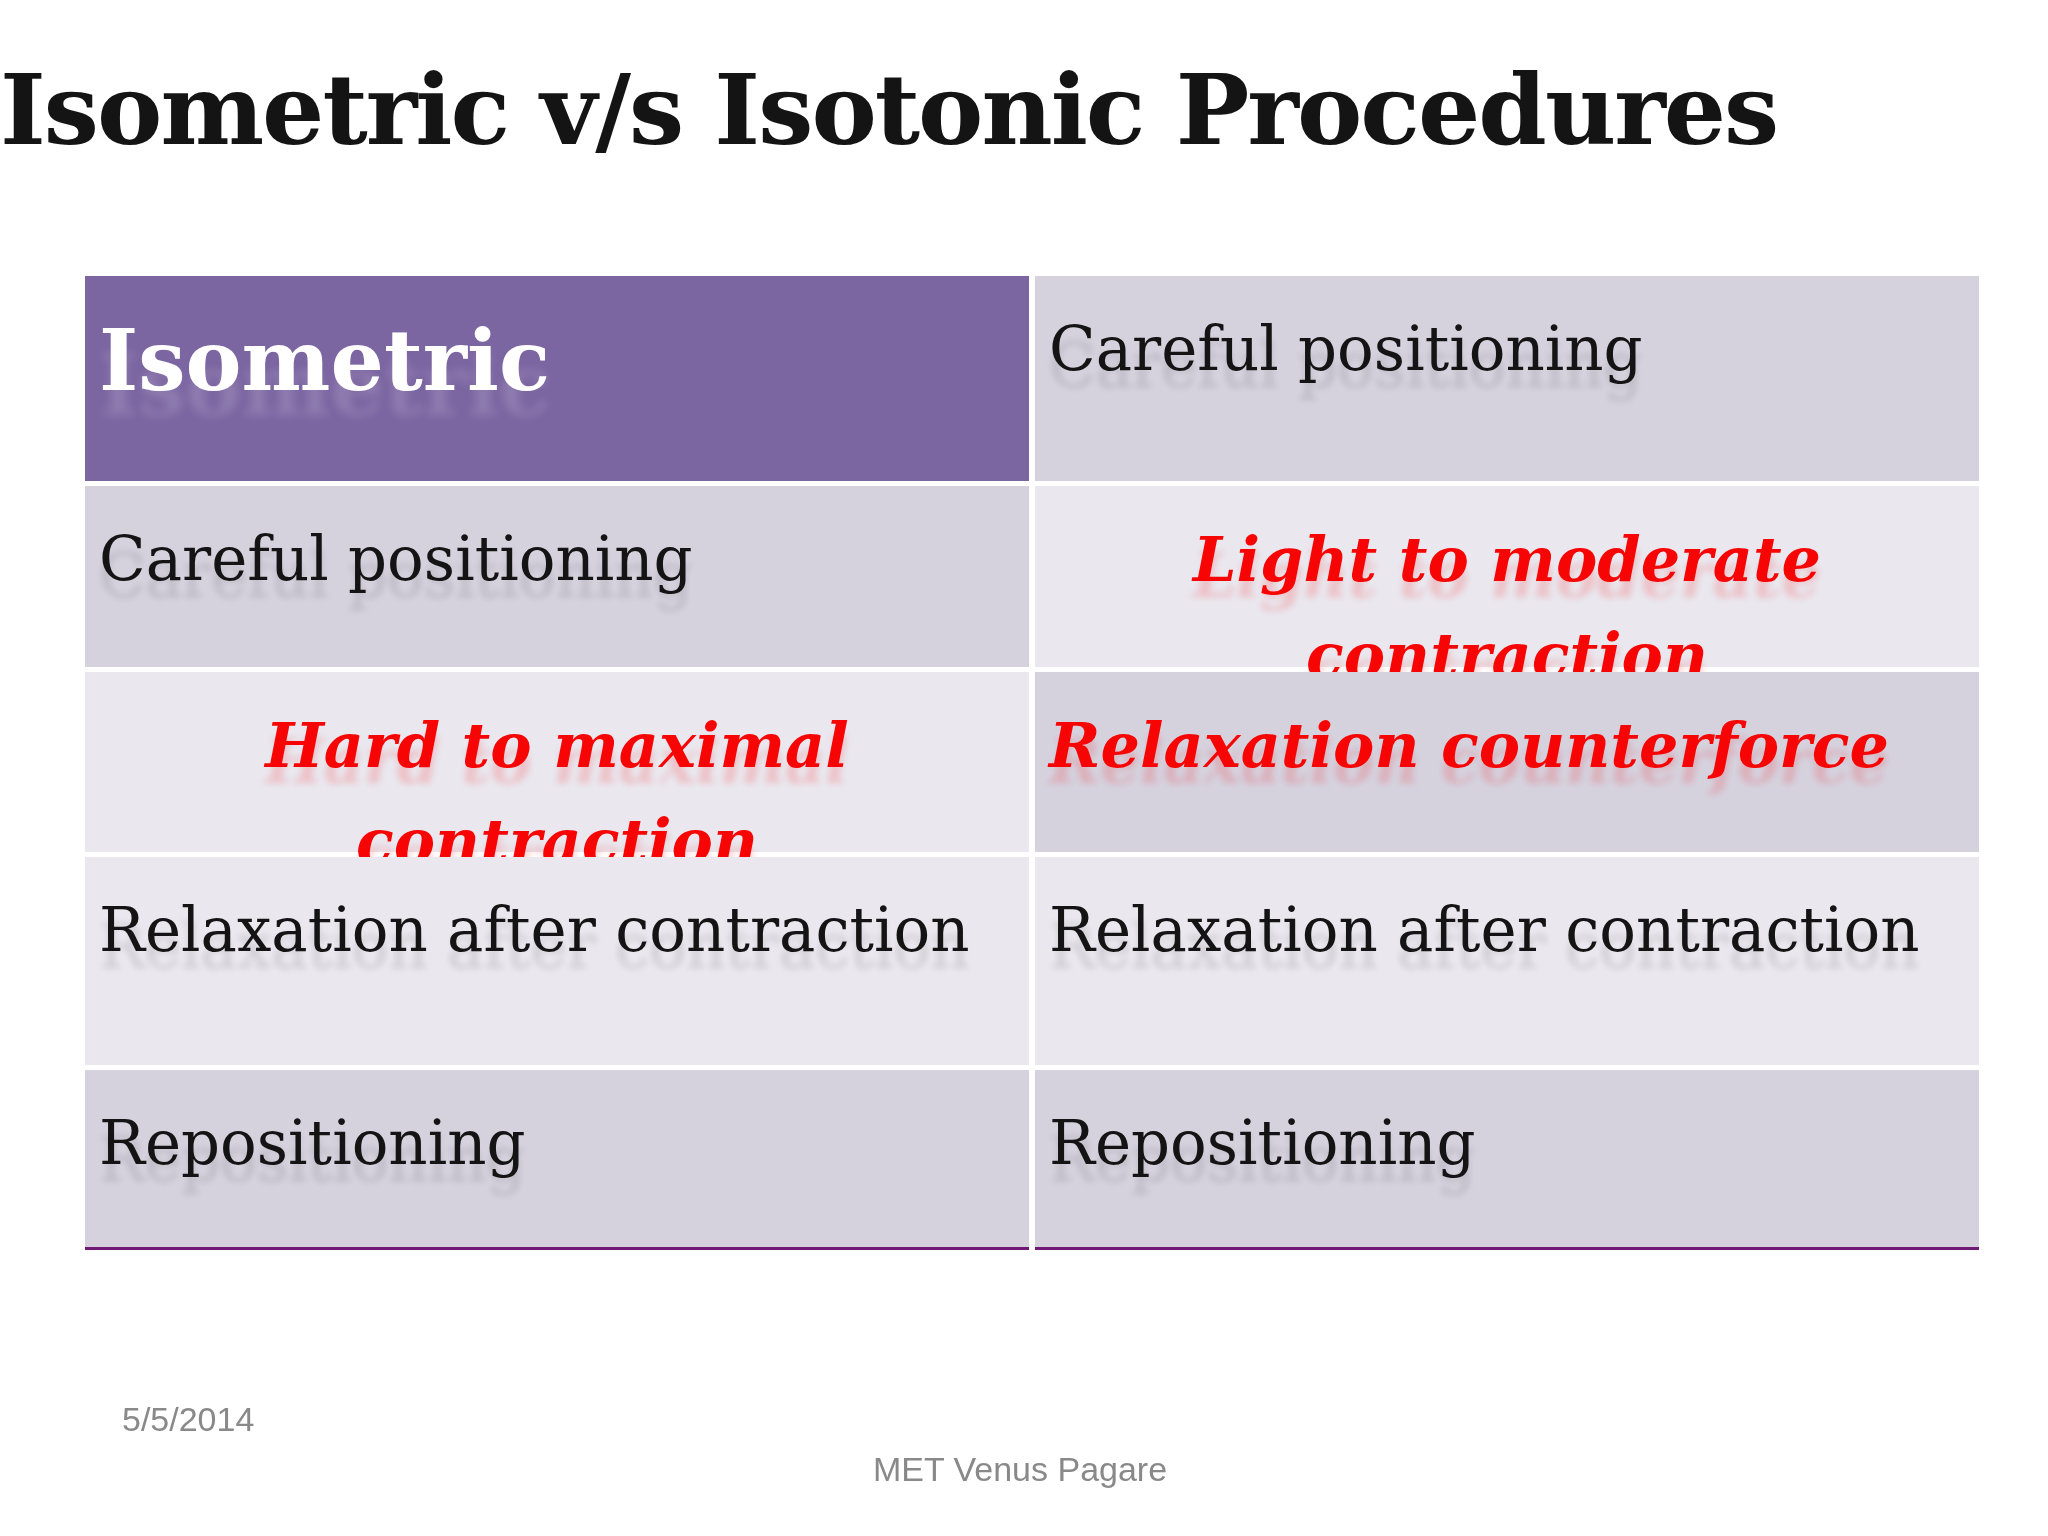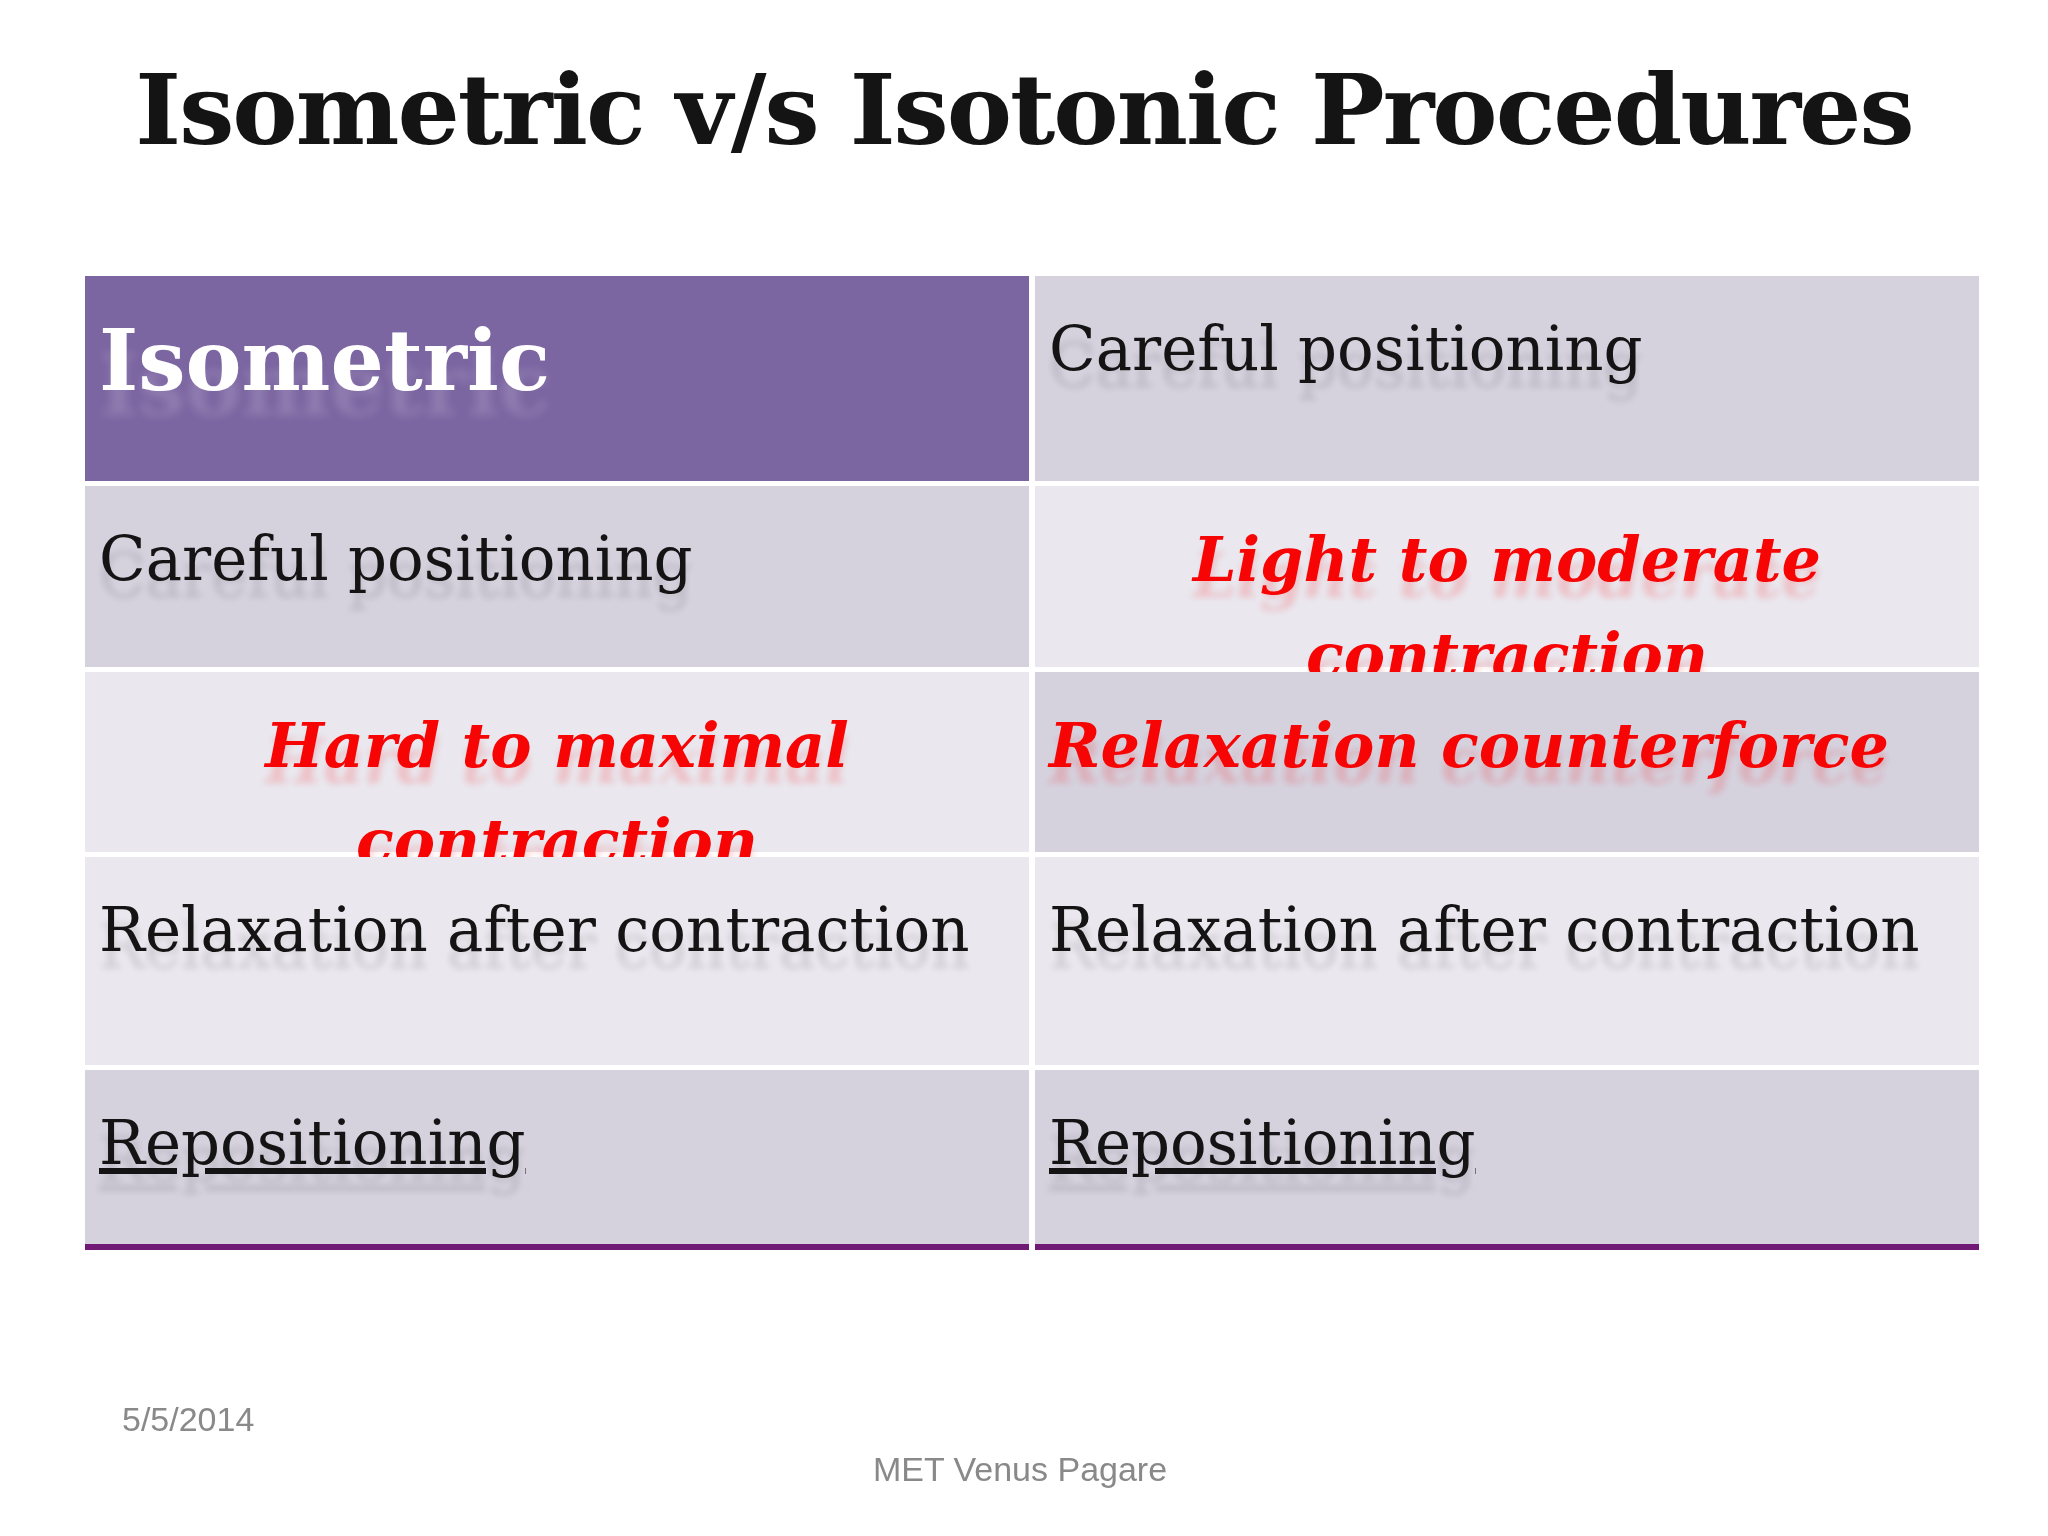--- a/index.html
+++ b/index.html
@@ -18,21 +18,20 @@
     position:relative;
     overflow:hidden;
   }
   .slide{
     position:absolute; inset:0;
     background:#ffffff;
   }
   .slide-title{
     position:absolute;
     left:0; right:0; top:44px;
-    text-align:center;
     font-size:98px;
     font-weight:700;
     letter-spacing:-2px;
     color:var(--text-black);
     line-height:1.35;
   }
   .cmp-table{
     position:absolute;
     left:85px; top:276px;
     width:1894px;
@@ -66,22 +65,21 @@
     text-shadow:0 0.28em 0.10em rgba(20,20,20,0.12);
   }
   .cell.emphasis{
     color:var(--emphasis-red);
     font-size:62px;
     font-style:italic;
     font-weight:700;
     text-shadow:0 0.26em 0.10em rgba(247,5,5,0.16);
   }
   .cell.last{
-    border-bottom:6px solid #701a75;
-    text-decoration:underline;
+    border-bottom:3px solid #701a75;
   }
   .footer-date{
     position:absolute;
     left:122px; top:1400px;
     font-family:"Liberation Sans", sans-serif;
     font-size:34px;
     color:var(--footer-gray);
   }
   .footer-credit{
     position:absolute;

